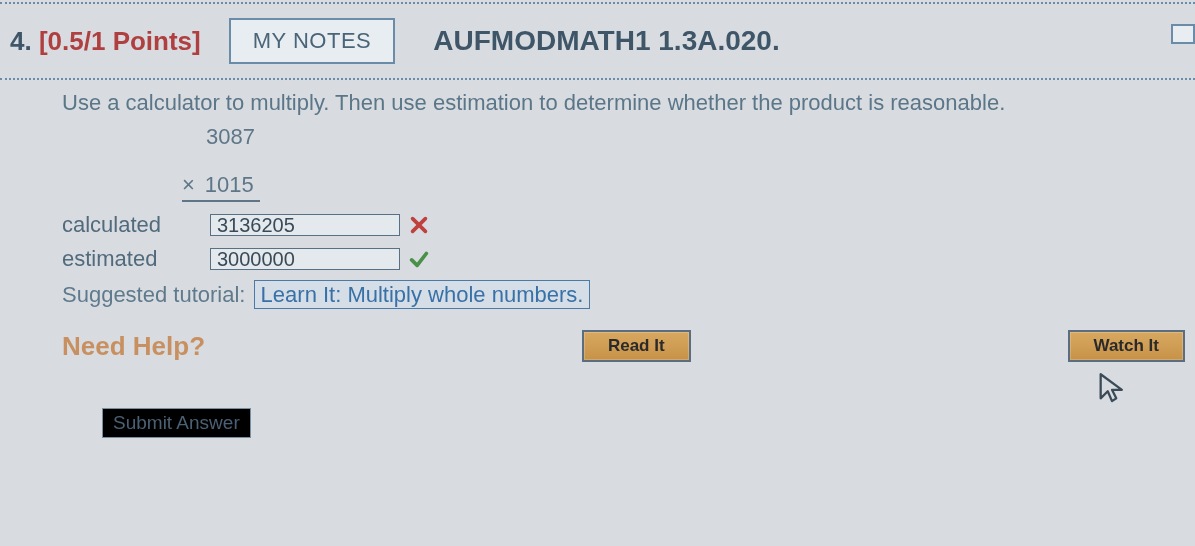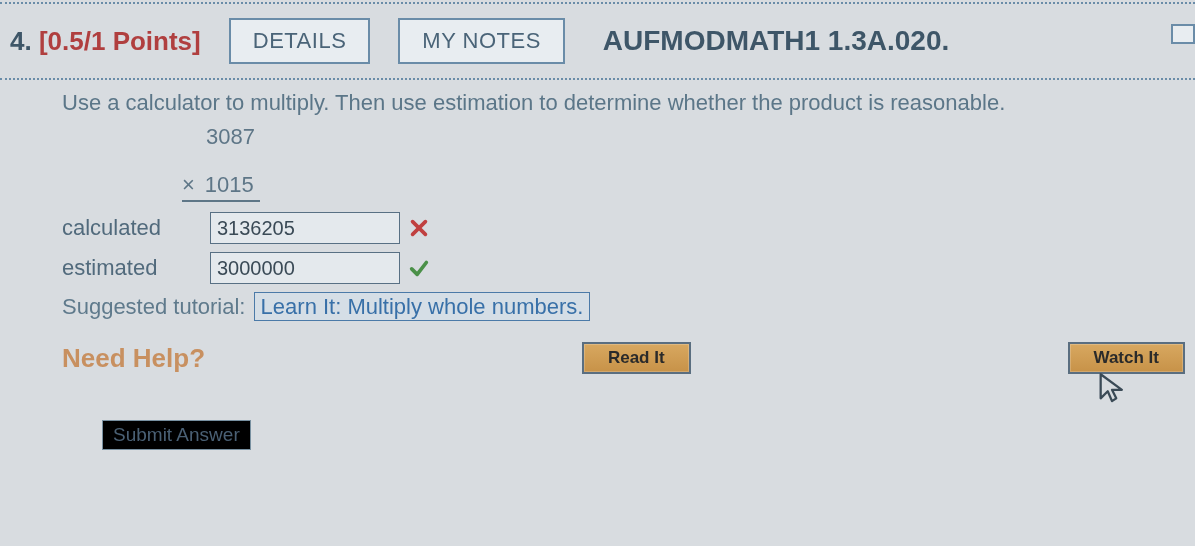--- a/index.html
+++ b/index.html
@@ -87,21 +87,21 @@
       column-gap: 8px;
       align-items: center;
     }
     .ans-label {
       font-size: 22px;
       color: #516a7c;
     }
     .ans-input {
       border: 1.5px solid #587084;
       background: #e4e9ed;
-      height: 32px;
+      height: 22px;
       font-size: 20px;
       padding: 2px 6px;
       color: #3a4a56;
       font-family: inherit;
     }
     .mark-x svg, .mark-check svg { width: 22px; height: 22px; display: block; }
     .tutorial-row {
       margin-top: 10px;
       font-size: 22px;
       color: #5f7a8c;
@@ -157,21 +157,20 @@
 </head>
 <body>
 
 <div class="dotted-top"></div>
 
 <div class="header-row">
   <span class="qnum">
     <span>4.</span>
     <span class="points">[0.5/1 Points]</span>
   </span>
-  <button class="btn-outline">DETAILS</button>
   <button class="btn-outline">MY NOTES</button>
   <span class="assignment-id">AUFMODMATH1 1.3A.020.</span>
   <div class="btn-outline small-extra"></div>
 </div>
 
 <div class="dotted-mid"></div>
 
 <div class="content">
   <div class="instructions">Use a calculator to multiply. Then use estimation to determine whether the product is reasonable.</div>
 

